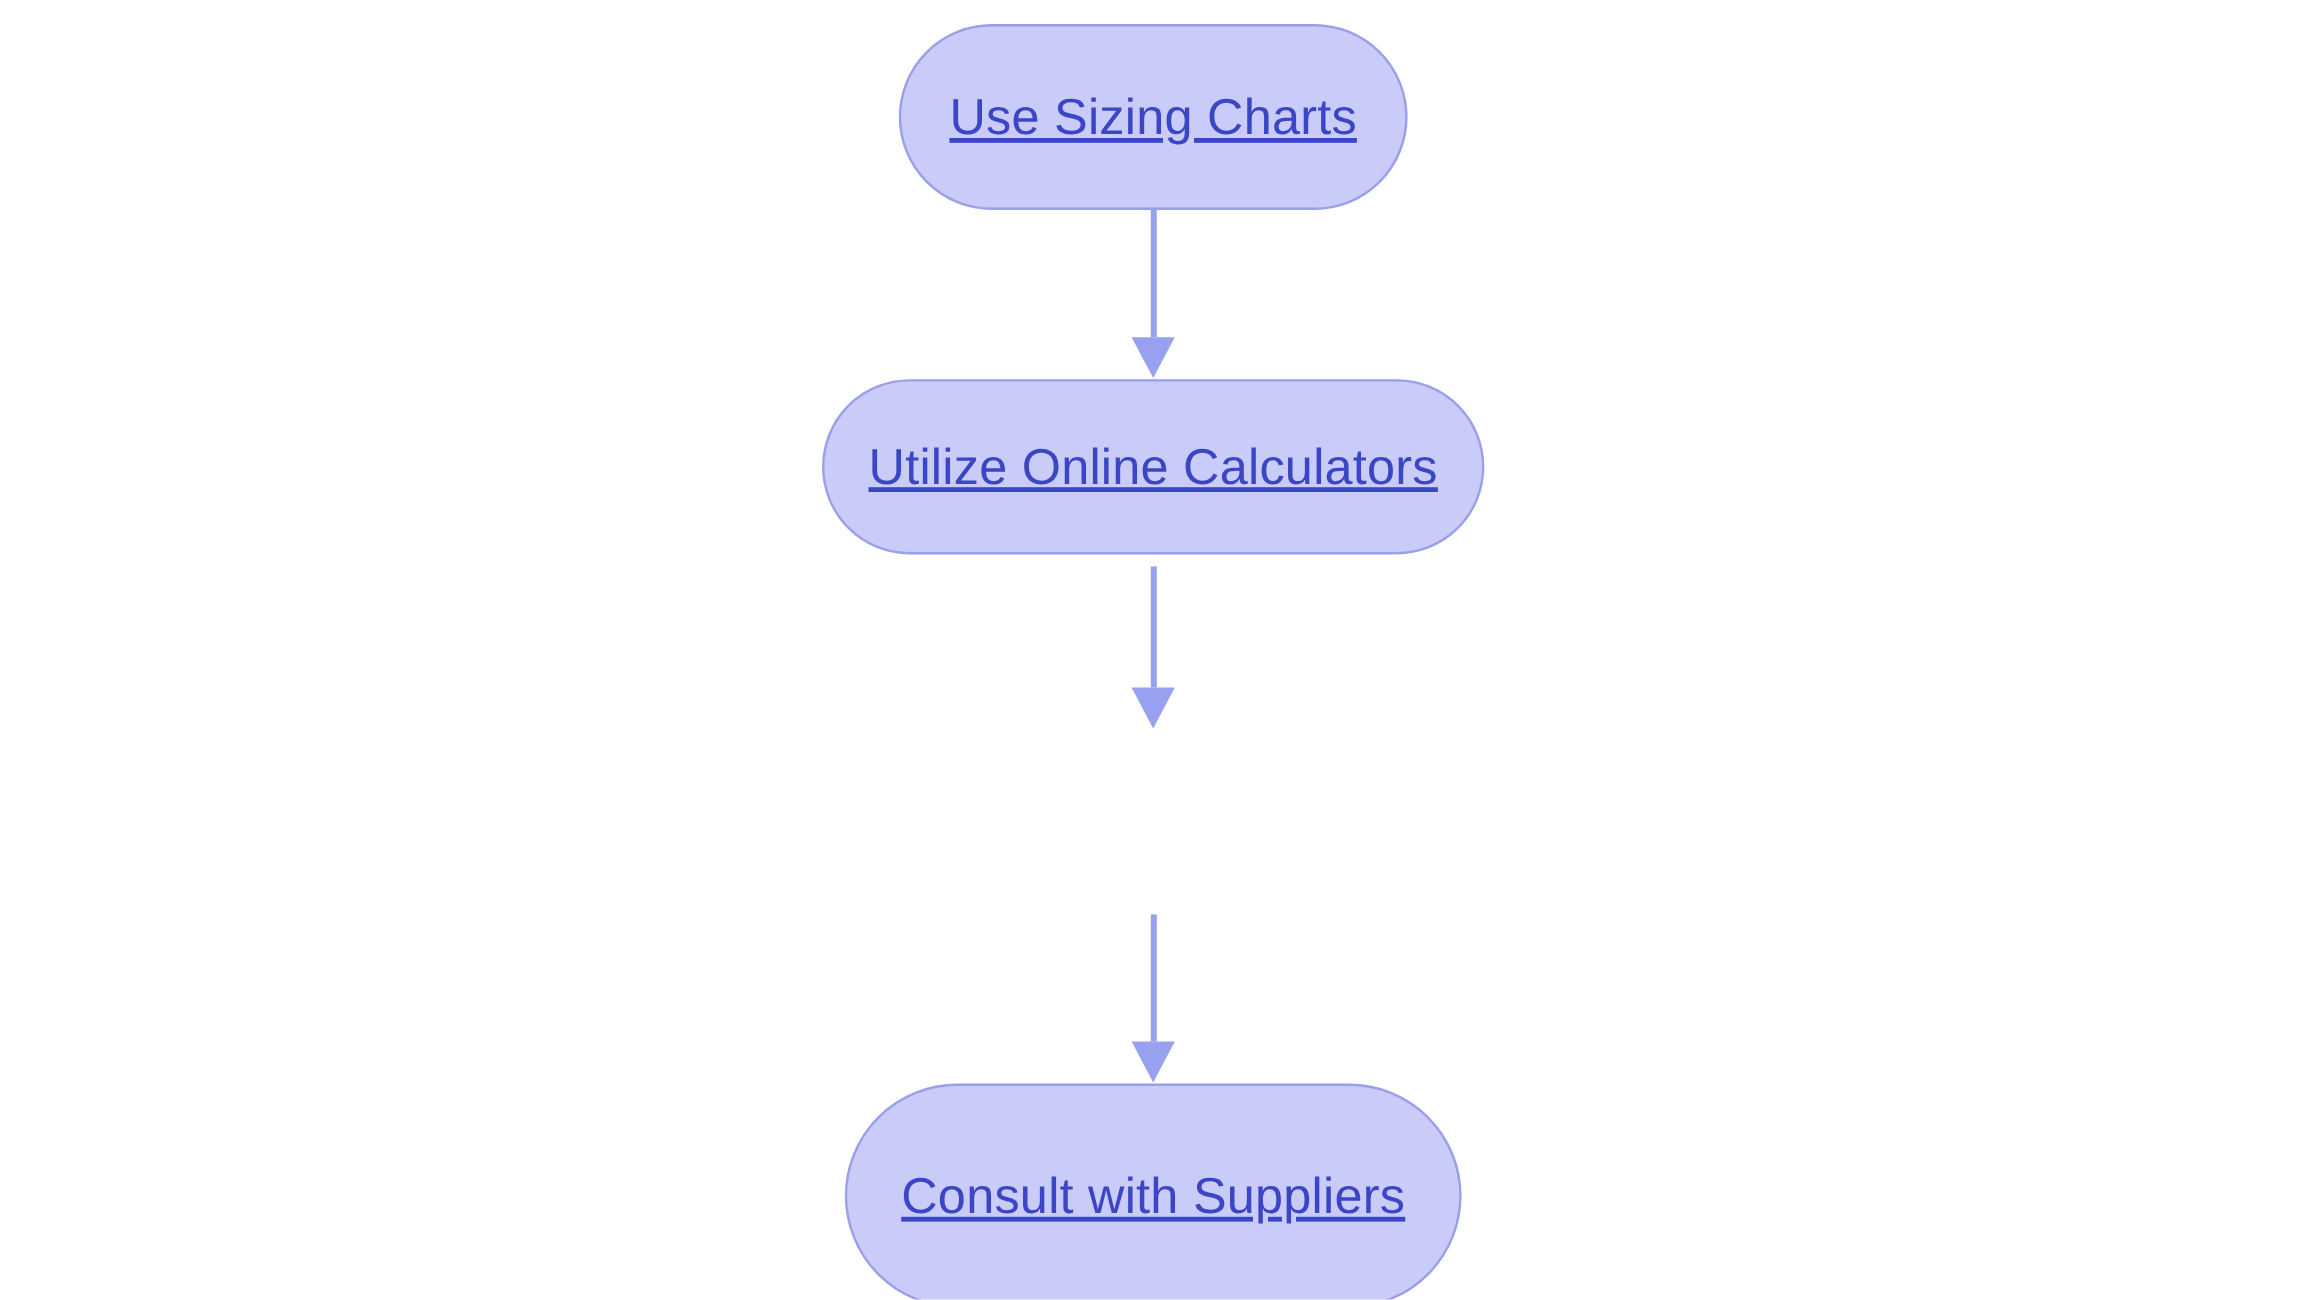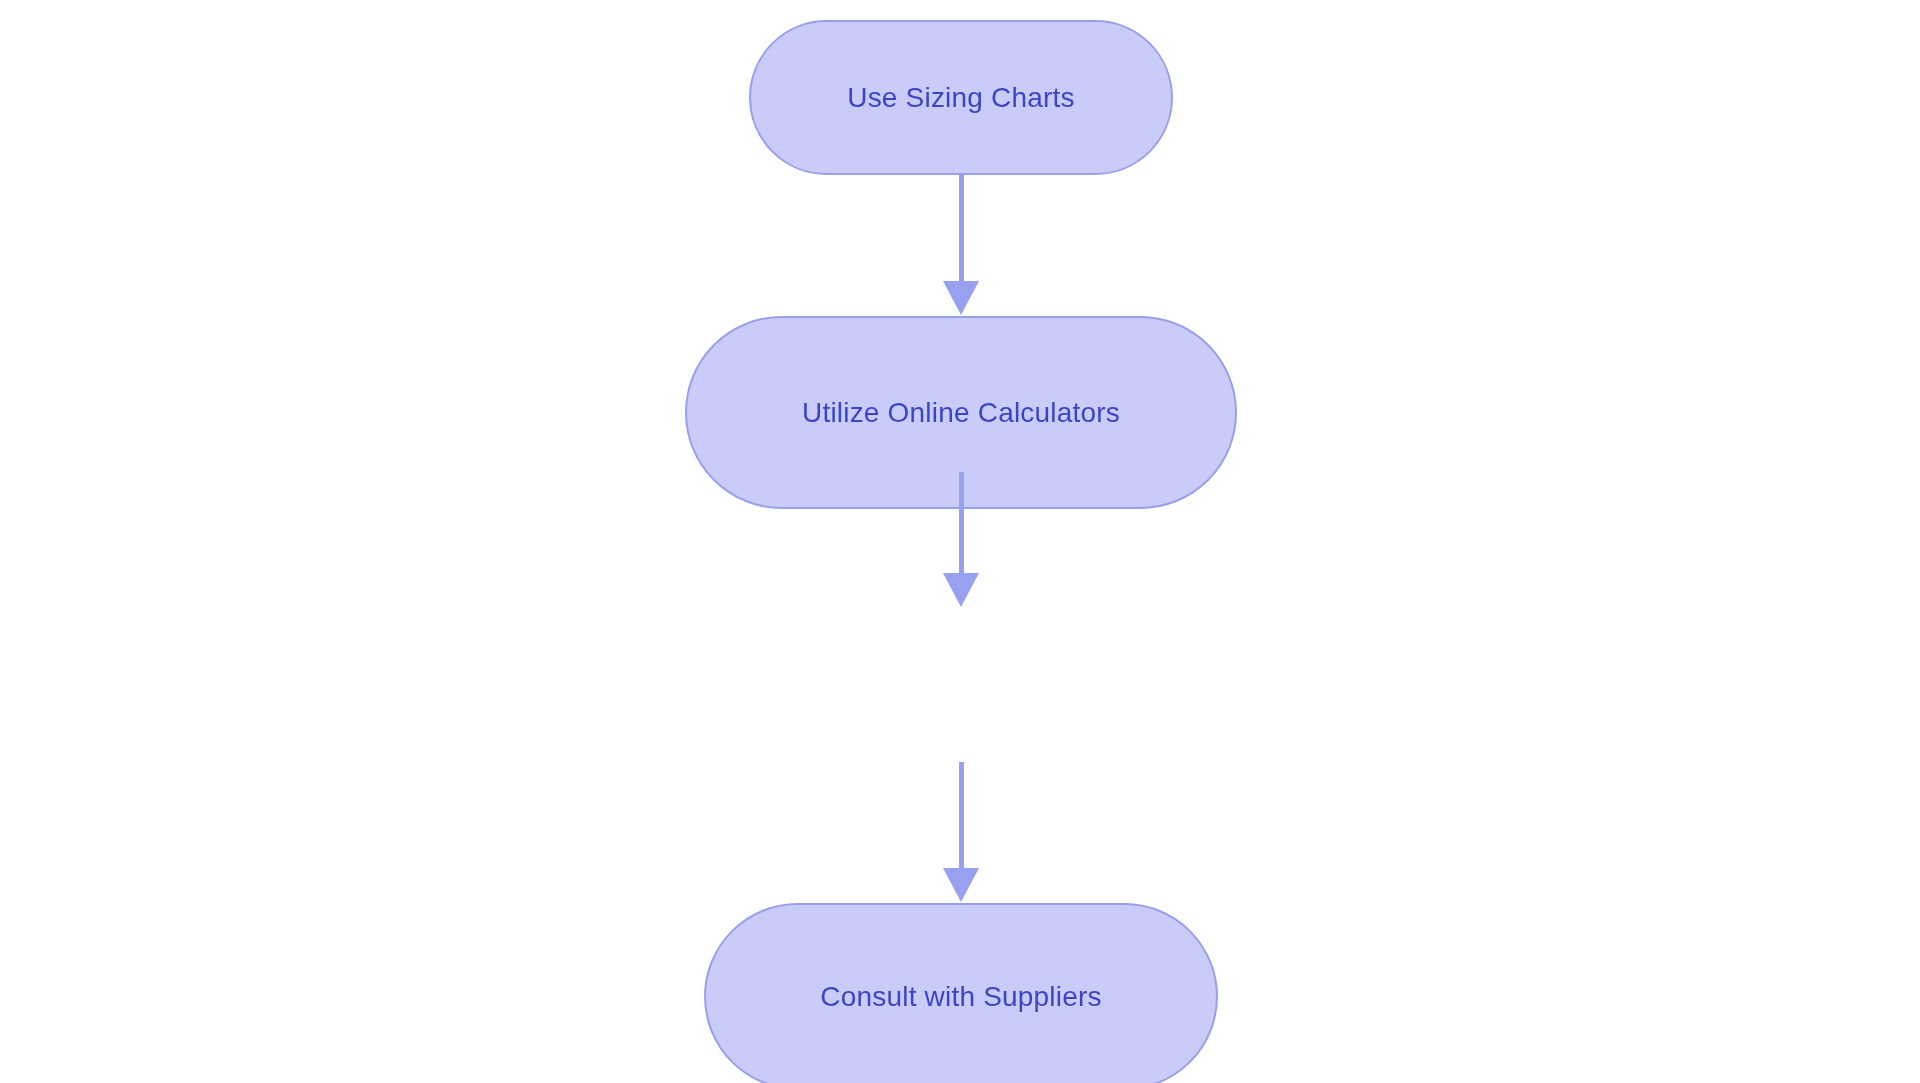--- a/index.html
+++ b/index.html
@@ -27,28 +27,29 @@
     position: absolute;
     background: var(--node-fill);
     border: 2px solid var(--node-border);
     border-radius: 999px;
     display: flex;
     align-items: center;
     justify-content: center;
   }
   .node-label {
     color: var(--node-text);
-    font-size: 28px;
+    font-size: 42px;
     font-weight: 400;
     letter-spacing: 0.2px;
     white-space: nowrap;
     line-height: 1;
+    text-decoration: underline;
   }
   .node-1 { left: 749px; top: 20px;  width: 424px; height: 155px; }
-  .node-2 { left: 685px; top: 316px; width: 552px; height: 193px; text-align: right; }
+  .node-2 { left: 685px; top: 316px; width: 552px; height: 146px; text-align: right; }
   .node-3 { left: 683px; top: 608px; width: 556px; height: 155px; }
   .node-4 { left: 704px; top: 903px; width: 514px; height: 187px; text-align: center; }
 
   .arrow {
     position: absolute;
     left: 943px;
     width: 36px;
     display: flex;
     flex-direction: column;
     align-items: center;

